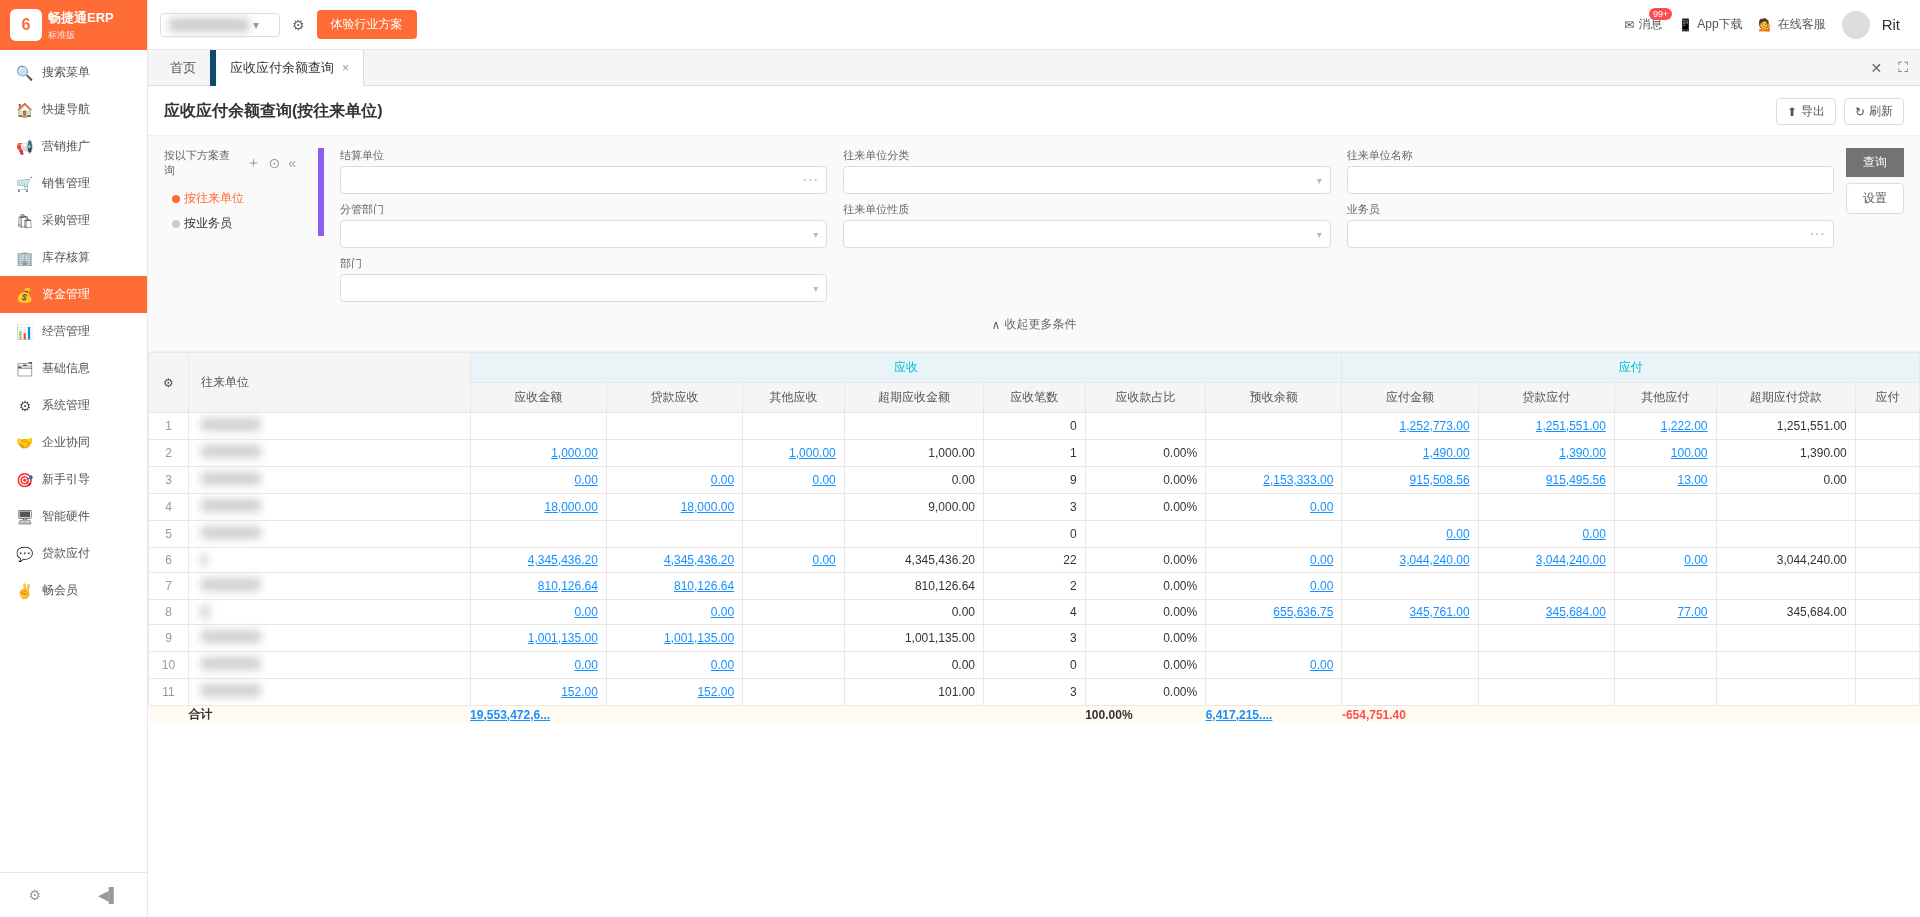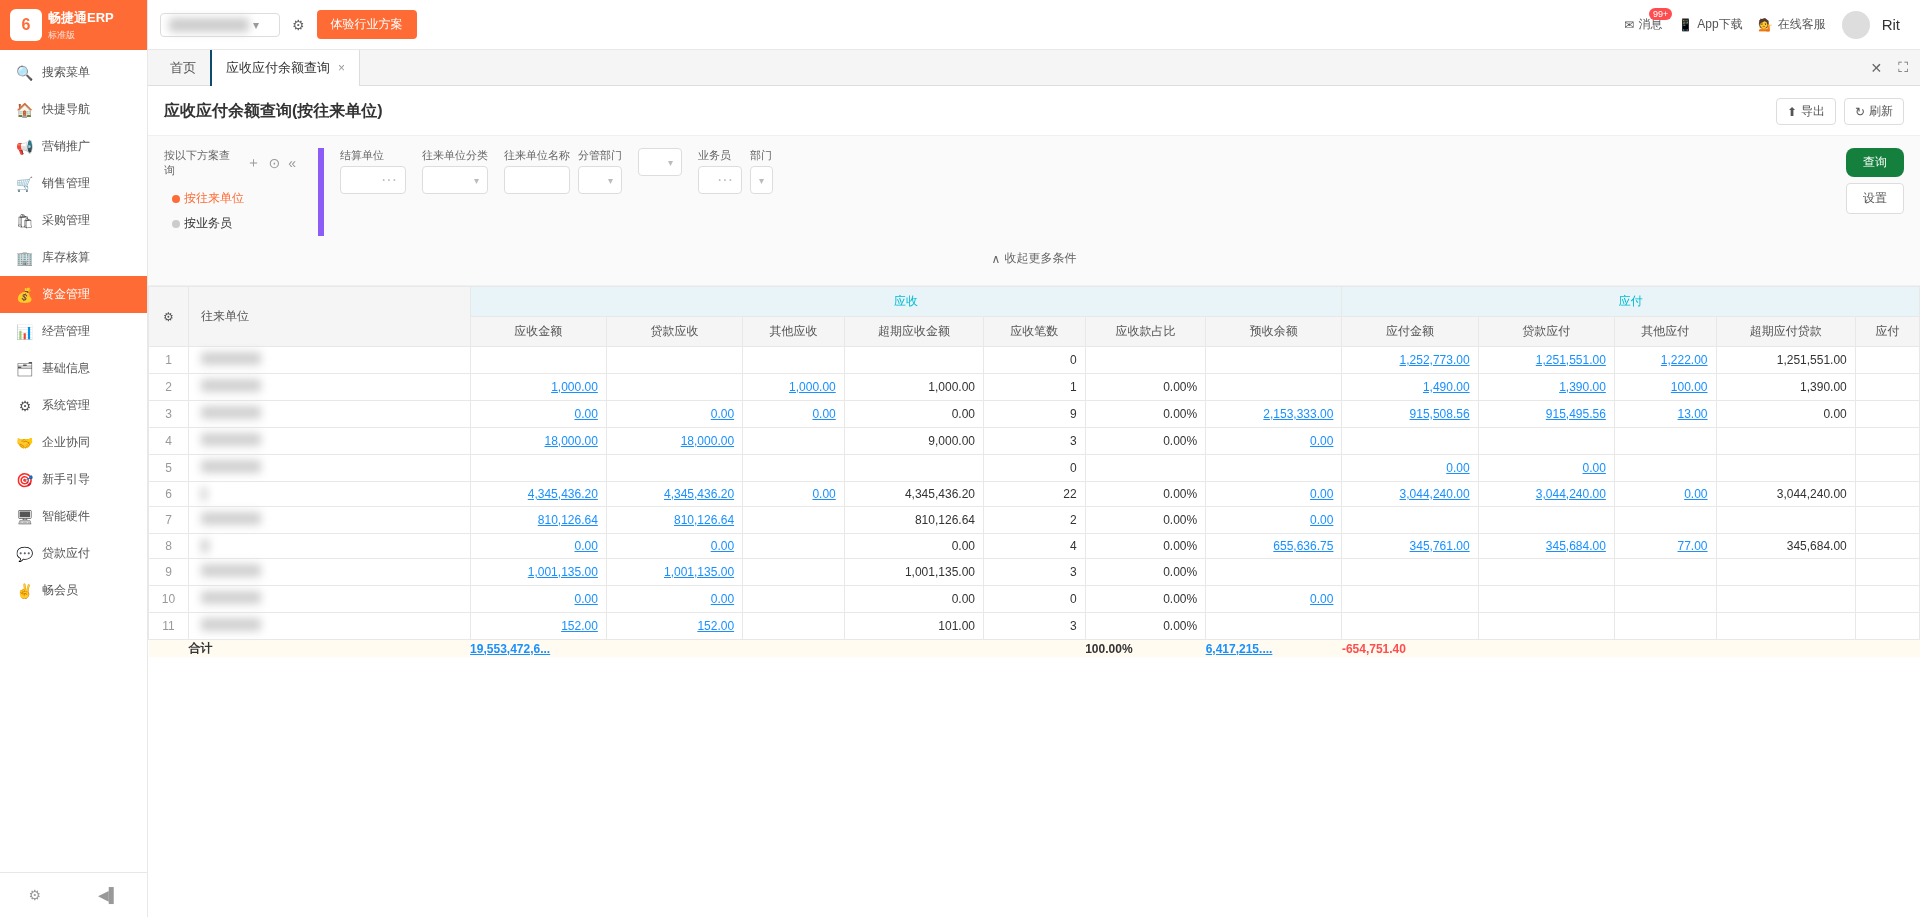--- a/index.html
+++ b/index.html
@@ -67,21 +67,21 @@
     }
 
     
     .tabbar {
       background: #f5f5f5; border-bottom: 1px solid #ddd;
       display: flex; align-items: center; height: 36px;
       padding: 0 8px; gap: 0;
     }
     .tab-home {
       padding: 0 14px; height: 36px; display: flex; align-items: center;
-      font-size: 13px; color: #555; cursor: pointer; border-right: 2px solid #0c4a6e;
+      font-size: 13px; color: #555; cursor: pointer; border-right: 6px solid #0c4a6e;
     }
     .tab-active {
       padding: 0 14px; height: 36px; display: flex; align-items: center;
       font-size: 13px; background: #fff; color: #333; cursor: pointer;
       border-right: 1px solid #ddd; gap: 8px;
     }
     .tab-close { color: #999; font-size: 12px; cursor: pointer; }
     .tabbar-right { margin-left: auto; display: flex; align-items: center; gap: 8px; }
     .tabbar-icon { cursor: pointer; color: #666; font-size: 14px; padding: 4px; }
 
@@ -137,21 +137,21 @@
 
     .collapse-btn {
       display: flex; align-items: center; justify-content: center;
       padding: 6px 16px; cursor: pointer; color: #666; font-size: 12px; gap: 4px;
     }
 
     .filter-actions {
       display: flex; flex-direction: column; gap: 6px; margin-left: 12px;
     }
     .btn-query {
-      background: #15803d; color: #fff; border: none; border-radius: 8px;
+      background: #737373; color: #fff; border: none; border-radius: 0;
       padding: 6px 16px; font-size: 12px; cursor: pointer; white-space: nowrap;
     }
     .btn-setting {
       background: #fff; color: #555; border: 1px solid #ddd; border-radius: 4px;
       padding: 6px 16px; font-size: 12px; cursor: pointer; white-space: nowrap;
     }
 
     
     .table-wrapper {
       flex: 1; overflow: auto; padding: 0;
@@ -346,21 +346,21 @@
           <div class="scheme-item active">
             <span style="width:8px;height:8px;border-radius:50%;background:#ff6b35;display:inline-block;"></span>
             <span>按往来单位</span>
           </div>
           <div class="scheme-item">
             <span style="width:8px;height:8px;border-radius:50%;background:#ccc;display:inline-block;"></span>
             <span>按业务员</span>
           </div>
         </div>
 
-        <div style="flex:1; display: flex; flex-direction: row; gap: 8px;">
+        <div style="flex:1; display: flex; flex-direction: column; gap: 8px;">
           <div style="display: grid; grid-template-columns: repeat(3, 1fr); gap: 8px 16px;">
 
             <div>
               <div style="font-size:11px;color:#666;margin-bottom:3px;">结算单位</div>
               <div class="filter-field-input">
                 <span></span>
                 <span class="dots">···</span>
               </div>
             </div>
             <div>
@@ -379,20 +379,21 @@
           </div>
           <div style="display: grid; grid-template-columns: repeat(3, 1fr); gap: 8px 16px;">
             <div>
               <div style="font-size:11px;color:#666;margin-bottom:3px;">分管部门</div>
               <div class="filter-field-input">
                 <span></span>
                 <span class="arrow">▾</span>
               </div>
             </div>
             <div>
+              <div style="font-size:11px;color:#666;margin-bottom:3px;">往来单位性质</div>
               <div class="filter-field-input">
                 <span></span>
                 <span class="arrow">▾</span>
               </div>
             </div>
             <div>
               <div style="font-size:11px;color:#666;margin-bottom:3px;">业务员</div>
               <div class="filter-field-input">
                 <span></span>
                 <span class="dots">···</span>

